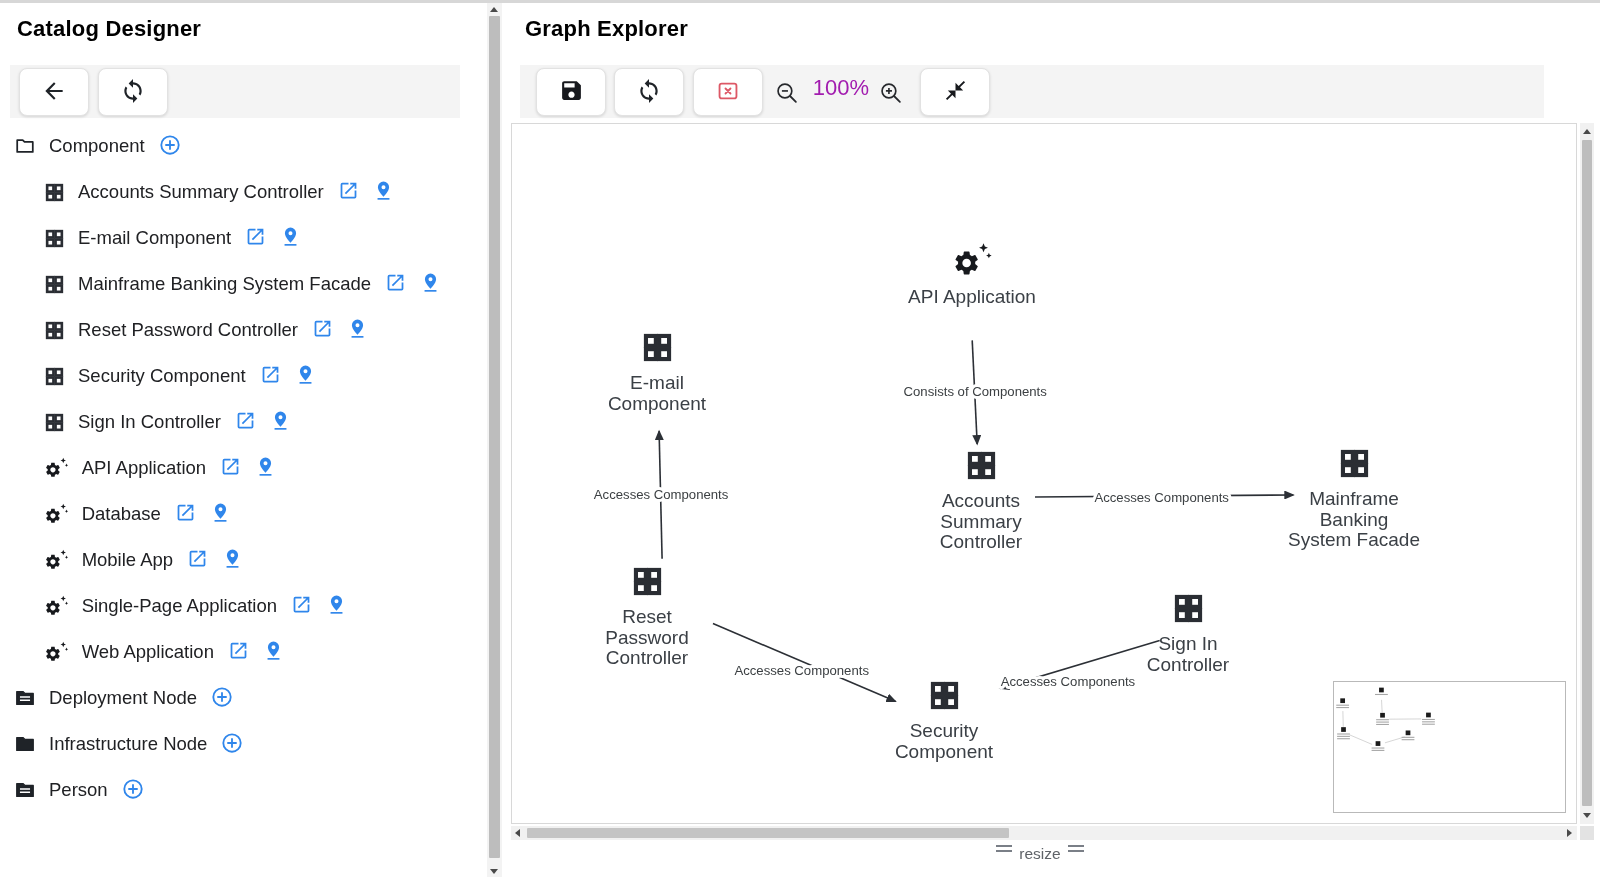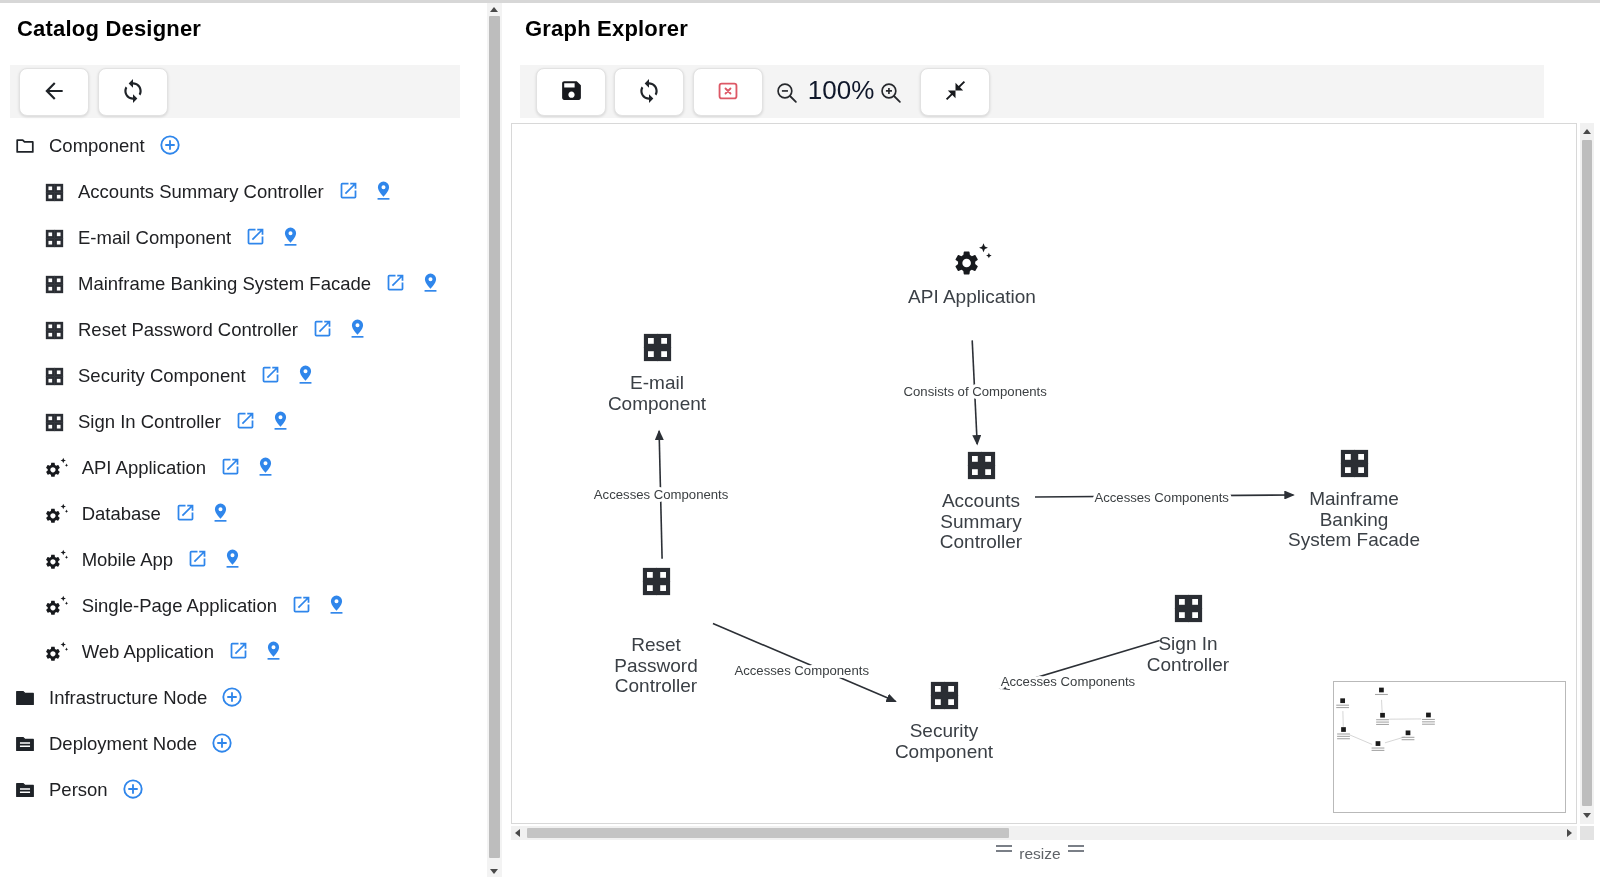--- a/index.html
+++ b/index.html
@@ -18,21 +18,21 @@
   #catalog-toolbar { left:10px; top:62px; width:450px; height:53px; }
   #graph-toolbar   { left:520px; top:62px; width:1024px; height:53px; }
   .tb-btn {
     position:absolute; top:3px; width:70px; height:48px;
     background:#ffffff; border:1px solid #e2e2e2; border-radius:8px;
     box-shadow:0 1px 3px rgba(0,0,0,.13);
     display:flex; align-items:center; justify-content:center; cursor:pointer;
   }
   .tb-plain { position:absolute; display:flex; align-items:center; justify-content:center; }
   #zoom-level { position:absolute; left:286px; top:10px; width:70px; text-align:center;
-                font-size:26px; color:#0f172a; }
+                font-size:22px; color:#a21caf; }
 
   
   #tree { position:absolute; left:0; top:120px; width:487px; }
   .tree-row { height:46px; display:flex; align-items:center; }
   .tree-row.category { padding-left:14px; }
   .tree-row.item     { padding-left:44px; }
   .tree-ic { display:flex; align-items:center; justify-content:center; margin-right:13px; }
   .tree-label { font-size:18.5px; color:#202124; white-space:nowrap; }
   .row-action { display:flex; align-items:center; justify-content:center; margin-left:14px; cursor:pointer;
                 background:none; border:none; padding:0; }
@@ -381,38 +381,38 @@
         <span><svg width="21" height="21" viewBox="0 0 24 24" fill="#2f86eb">
             <path d="M12 1.8a6.4 6.4 0 0 0-6.4 6.4C5.6 12.8 12 19 12 19s6.4-6.2 6.4-10.8A6.4 6.4 0 0 0 12 1.8zm0 8.7a2.3 2.3 0 1 1 0-4.6 2.3 2.3 0 0 1 0 4.6z"></path>
             <rect x="5.2" y="20.6" width="13.6" height="1.9"></rect>
           </svg></span>
       </button>
     </div>
     <div class="tree-row category">
       <span class="tree-ic">
         <svg width="22" height="22" viewBox="0 0 24 24">
           <path d="M3 5h7l2 2h9v12H3z" fill="#1f2328" stroke="#1f2328" stroke-width="1.4" stroke-linejoin="round"></path>
-        </svg>
-      </span>
-      <span class="tree-label">Infrastructure Node</span>
+          <path d="M6.5 11h11M6.5 14.5h11" stroke="#fff" stroke-width="1.6"></path>
+        </svg>
+      </span>
+      <span class="tree-label">Deployment Node</span>
       <button class="row-action">
         <span><svg width="22" height="22" viewBox="0 0 24 24">
             <circle cx="12" cy="12" r="9.5" fill="none" stroke="#2f86eb" stroke-width="2"></circle>
             <path d="M12 7.6v8.8M7.6 12h8.8" stroke="#2f86eb" stroke-width="2" stroke-linecap="round"></path>
           </svg></span>
       </button>
     </div>
     <div class="tree-row category">
       <span class="tree-ic">
         <svg width="22" height="22" viewBox="0 0 24 24">
           <path d="M3 5h7l2 2h9v12H3z" fill="#1f2328" stroke="#1f2328" stroke-width="1.4" stroke-linejoin="round"></path>
-          <path d="M6.5 11h11M6.5 14.5h11" stroke="#fff" stroke-width="1.6"></path>
-        </svg>
-      </span>
-      <span class="tree-label">Deployment Node</span>
+        </svg>
+      </span>
+      <span class="tree-label">Infrastructure Node</span>
       <button class="row-action">
         <span><svg width="22" height="22" viewBox="0 0 24 24">
             <circle cx="12" cy="12" r="9.5" fill="none" stroke="#2f86eb" stroke-width="2"></circle>
             <path d="M12 7.6v8.8M7.6 12h8.8" stroke="#2f86eb" stroke-width="2" stroke-linecap="round"></path>
           </svg></span>
       </button>
     </div>
     <div class="tree-row category">
       <span class="tree-ic">
         <svg width="22" height="22" viewBox="0 0 24 24">
@@ -543,21 +543,21 @@
               <rect x="3.6" y="3.6" width="7.2" height="7.2"></rect>
               <rect x="13.2" y="3.6" width="7.2" height="7.2"></rect>
               <rect x="3.6" y="13.2" width="7.2" height="7.2"></rect>
               <rect x="13.2" y="13.2" width="7.2" height="7.2"></rect>
             </g>
           </svg></span>
         <div class="node-label">Mainframe
 Banking
 System Facade</div>
       </div>
-      <div class="graph-node" style="left: 59px; top: 441px; gap: 28px;">
+      <div class="graph-node" style="left: 50px; top: 441px;">
         <span><svg width="33" height="33" viewBox="0 0 24 24">
             <g fill="none" stroke="#2a2d33" stroke-width="3">
               <rect x="3.6" y="3.6" width="7.2" height="7.2"></rect>
               <rect x="13.2" y="3.6" width="7.2" height="7.2"></rect>
               <rect x="3.6" y="13.2" width="7.2" height="7.2"></rect>
               <rect x="13.2" y="13.2" width="7.2" height="7.2"></rect>
             </g>
           </svg></span>
         <div class="node-label">Reset
 Password

